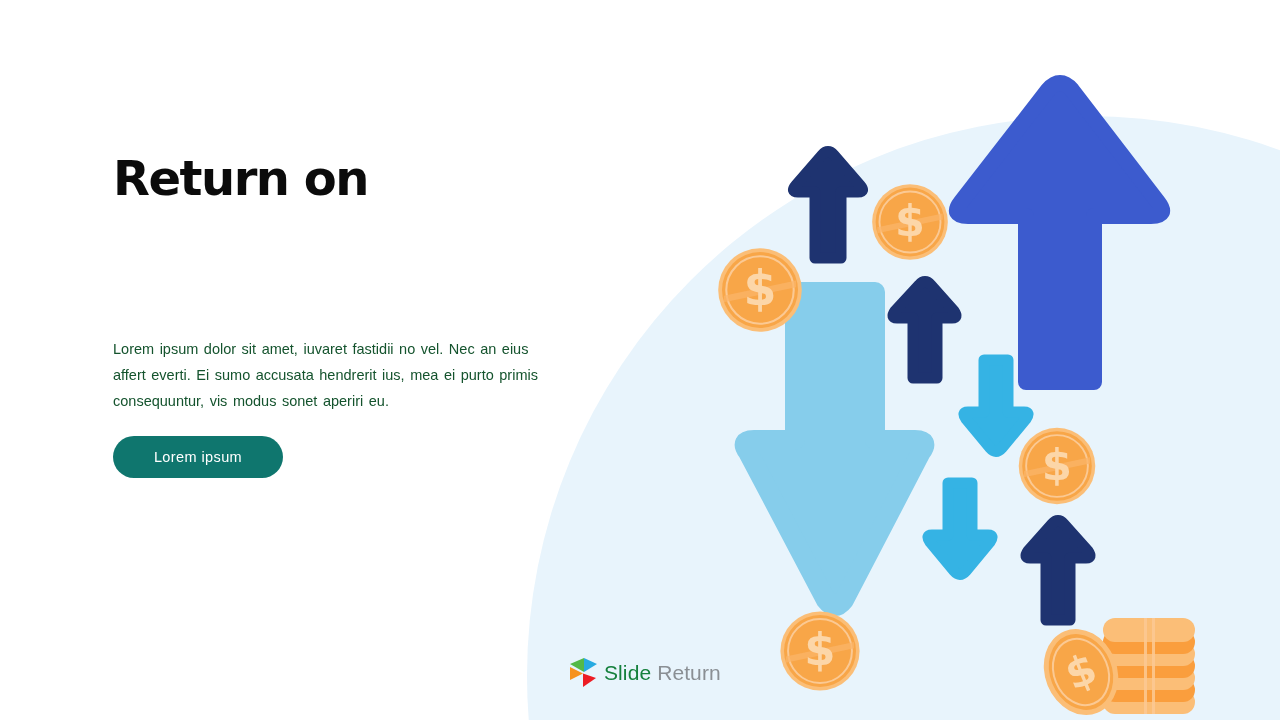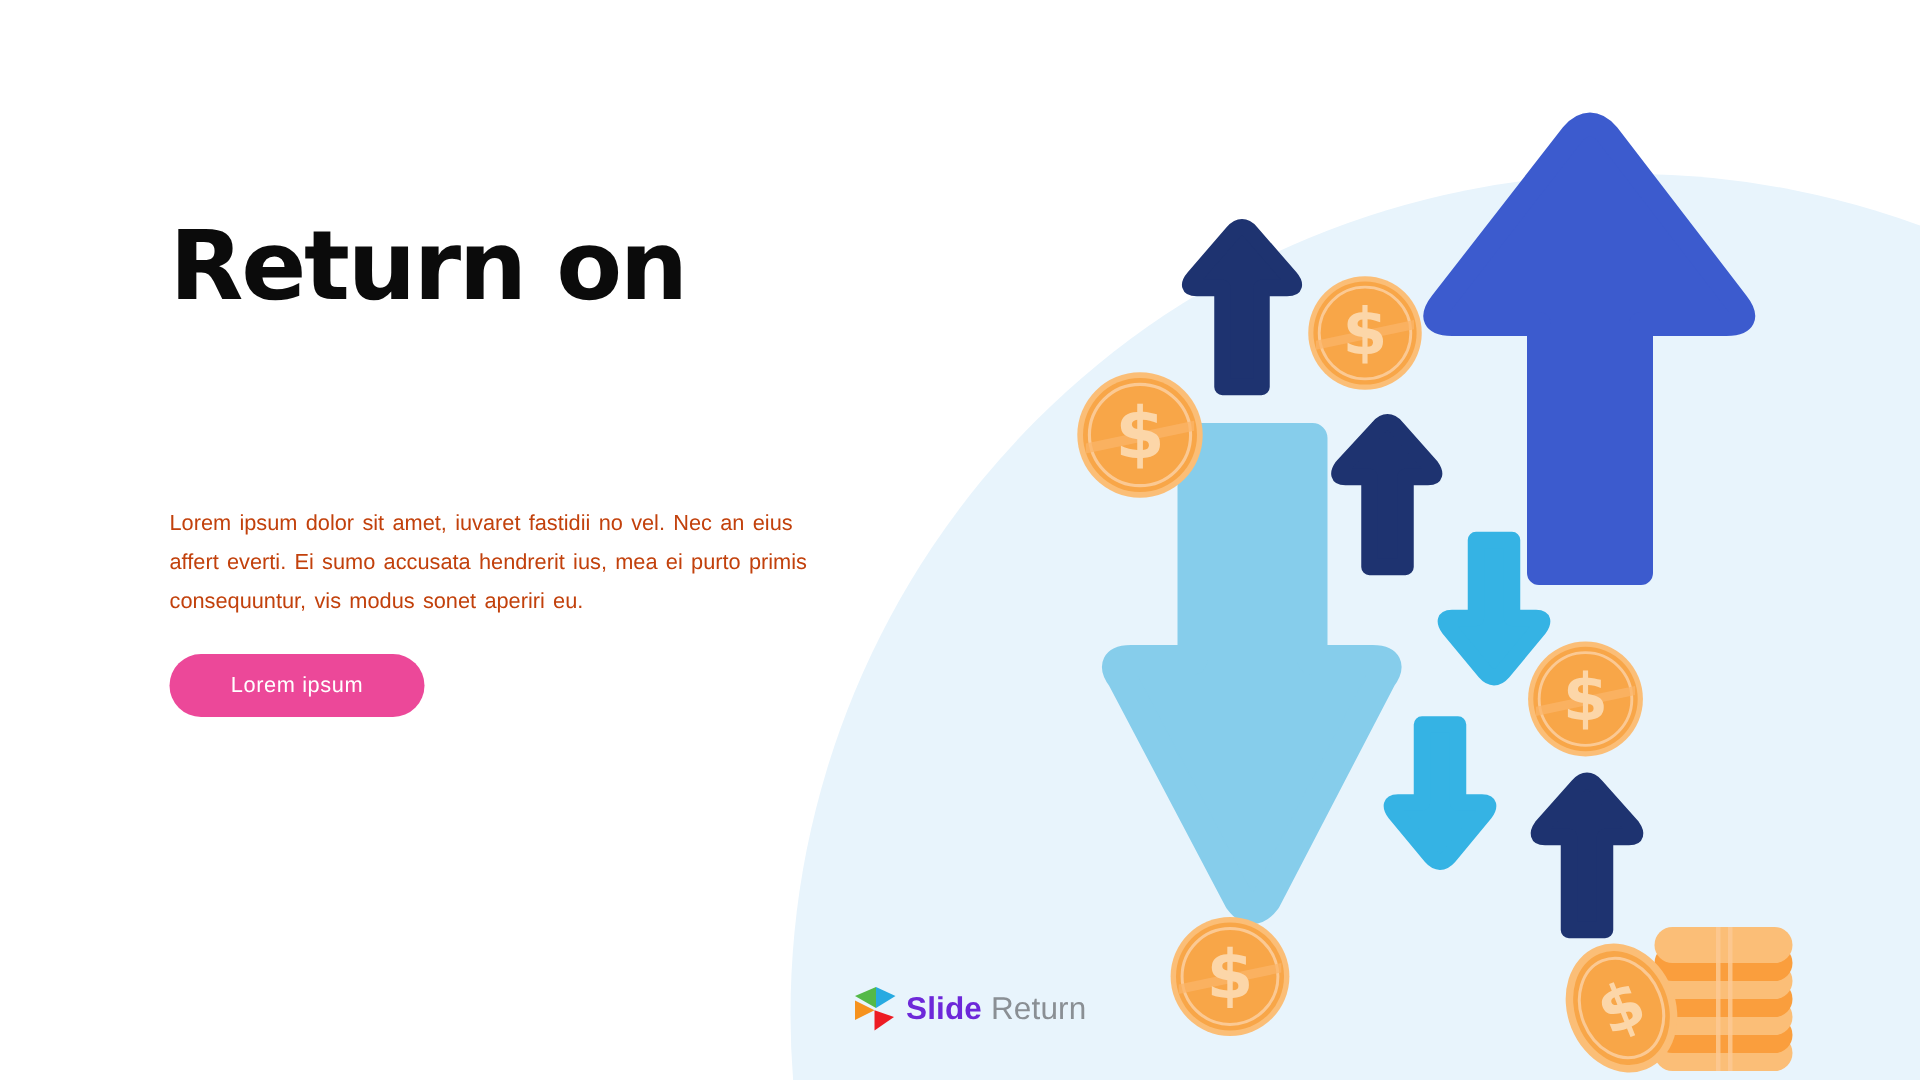--- a/index.html
+++ b/index.html
@@ -32,46 +32,46 @@
   
   .text-col {
     position: absolute;
     left: 113px;
     top: 140px;
     width: 450px;
   }
   .headline {
     margin: 0;
     font-family: "DejaVu Sans", sans-serif;
-    font-size: 64px;
+    font-size: 48px;
     line-height: 76px;
     font-weight: 700;
     letter-spacing: -1.5px;
     color: #0b0b0b;
   }
   .body-copy {
     margin: 0;
     position: absolute;
     top: 196px;
     left: 0;
     width: 425px;
     font-size: 14.5px;
     line-height: 26px;
-    color: #c2410c;
+    color: #14532d;
     word-spacing: 1.5px;
   }
   .cta-button {
     position: absolute;
     top: 296px;
     left: 0;
     width: 170px;
     height: 42px;
     border: none;
     border-radius: 21px;
-    background: #ec4899;
+    background: #0f766e;
     color: #ffffff;
     font-family: "Liberation Sans", sans-serif;
     font-size: 14.5px;
     letter-spacing: .4px;
     cursor: pointer;
     padding: 0;
   }
 
   
   .illus {
@@ -91,22 +91,22 @@
     align-items: center;
     gap: 6px;
   }
   .logo-text {
     font-size: 21px;
     color: #8a8f94;
     letter-spacing: .1px;
     white-space: nowrap;
   }
   .logo-text b {
-    color: #6d28d9;
-    font-weight: 700;
+    color: #15803d;
+    font-weight: 400;
   }
 </style>
 </head>
 <body>
 
 <div id="slide">
 
   <div class="bg-blob"></div>
 
   <svg class="illus" viewBox="0 0 1280 720">

